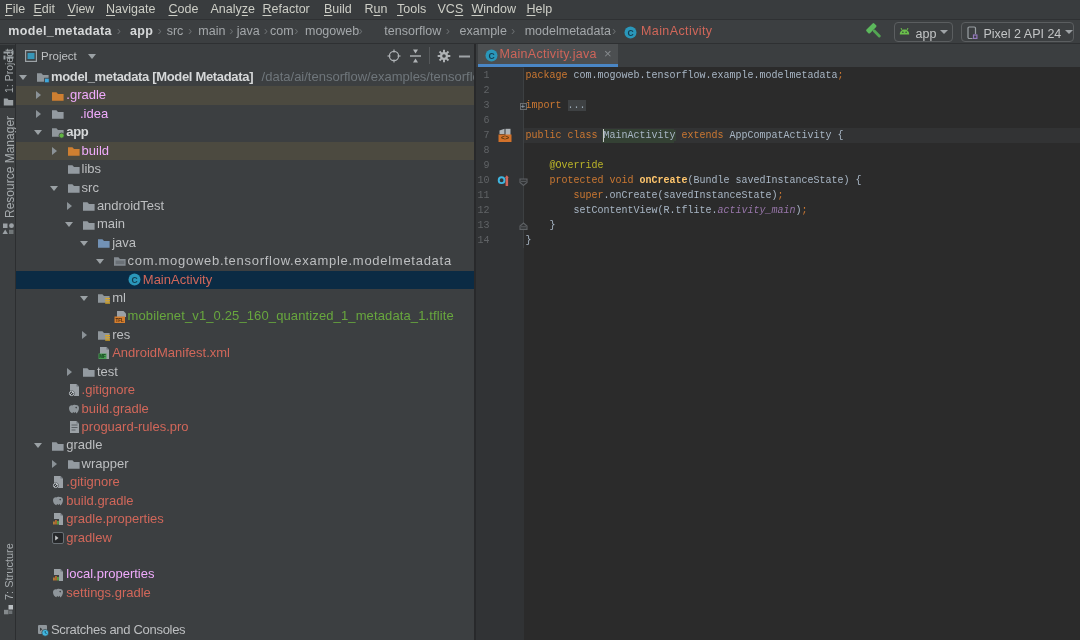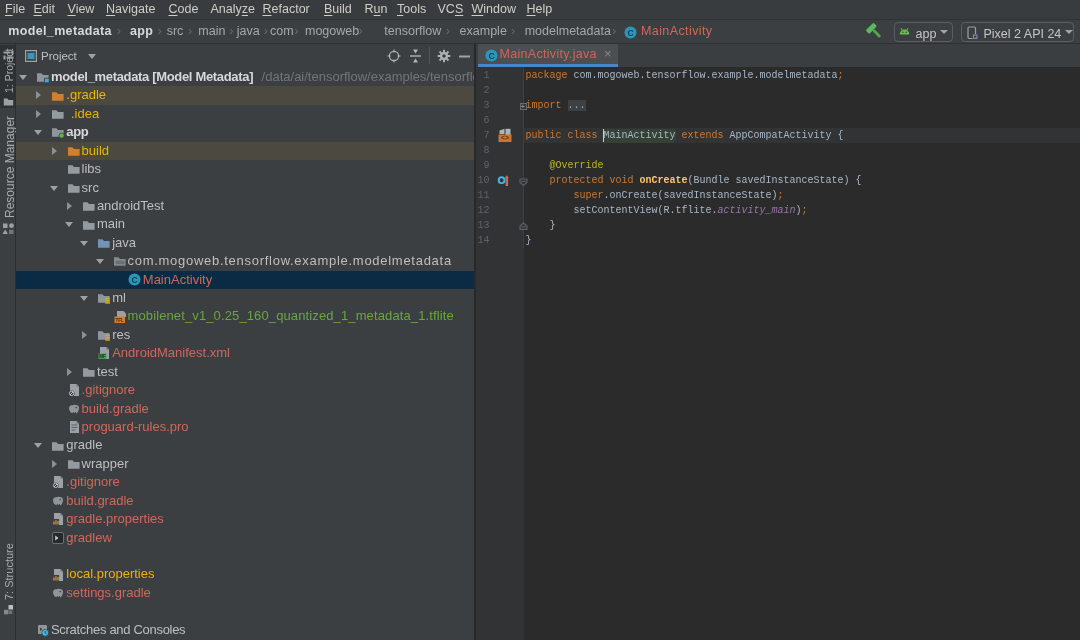--- a/index.html
+++ b/index.html
@@ -30,21 +30,21 @@
 #phead .ti { position:absolute; left:25px; top:1px; line-height:23px; font-size:11.5px; color:#bec0c2; }
 #ptree { position:absolute; left:-16px; top:-44px; width:474px; height:640px; }
 .row { position:absolute; left:16px; width:458px; height:18.42px; }
 .row.olive { background:#4c4a40; }
 .row.sel { background:#0b2b44; }
 .row svg { position:absolute; }
 .row .t { position:absolute; top:0; line-height:18.42px; font-size:13px; white-space:pre; }
 .t.w { color:#bdbfc1; }
 .t.bold { color:#d6d8d9; font-weight:bold; letter-spacing:-.33px; }
 .t.path { color:#6f767b; }
-.t.olive { color:#eab308; }
+.t.olive { color:#f0abfc; }
 .t.red { color:#d1675a; }
 .t.green { color:#68a73e; }
 .ad { position:absolute; top:7px; width:0; height:0; border:4.5px solid transparent;
   border-top:5px solid #9ba1a5; border-bottom:none; }
 .ar { position:absolute; top:5px; width:0; height:0; border:4.5px solid transparent;
   border-left:5px solid #8b9297; border-right:none; }
 #divider { position:absolute; left:474px; top:44px; width:2px; height:596px; background:#28292b; }
 #editor { position:absolute; left:476px; top:44px; width:604px; height:596px; background:#2b2b2b; overflow:hidden; }
 #tabbar { position:absolute; left:0; top:0; width:604px; height:23px; background:#3b3e40; }
 #tab { position:absolute; left:2px; top:0; width:140px; height:20px; background:#4c4f51; }
@@ -212,21 +212,21 @@
           <svg style="position:absolute;left:35.3px;top:2.2px" width="14" height="14" viewBox="0 0 14 14">
             <path d="M1 3.2 L5.4 3.2 L7 5 L12.6 5 L12.6 11.8 L1 11.8 Z" fill="#ce7f31"></path>
           </svg>
           <span class="t olive" style="left:50.3px">.gradle</span>
         </div>
 <div class="row" style="top:104.84px">
           <i class="ar" style="left:20.3px"></i>
           <svg style="position:absolute;left:35.3px;top:2.2px" width="14" height="14" viewBox="0 0 14 14">
             <path d="M1 3.2 L5.4 3.2 L7 5 L12.6 5 L12.6 11.8 L1 11.8 Z" fill="#939aa0"></path>
           </svg>
-          <span class="t olive" style="left:55px">.idea</span>
+          <span class="t olive" style="left:64px">.idea</span>
         </div>
 <div class="row" style="top:123.26px">
           <i class="ad" style="left:18.3px"></i>
           <svg style="position:absolute;left:35.3px;top:2.2px" width="14" height="14" viewBox="0 0 14 14">
             <path d="M1 3.2 L5.4 3.2 L7 5 L12.6 5 L12.6 11.8 L1 11.8 Z" fill="#8f969b"></path>
             <circle cx="10.6" cy="10.6" r="2.6" fill="#62b543" stroke="#3c3f41" stroke-width="0.8"></circle>
           </svg>
           <span class="t bold" style="left:50.3px">app</span>
         </div>
 <div class="row olive" style="top:141.68px">

